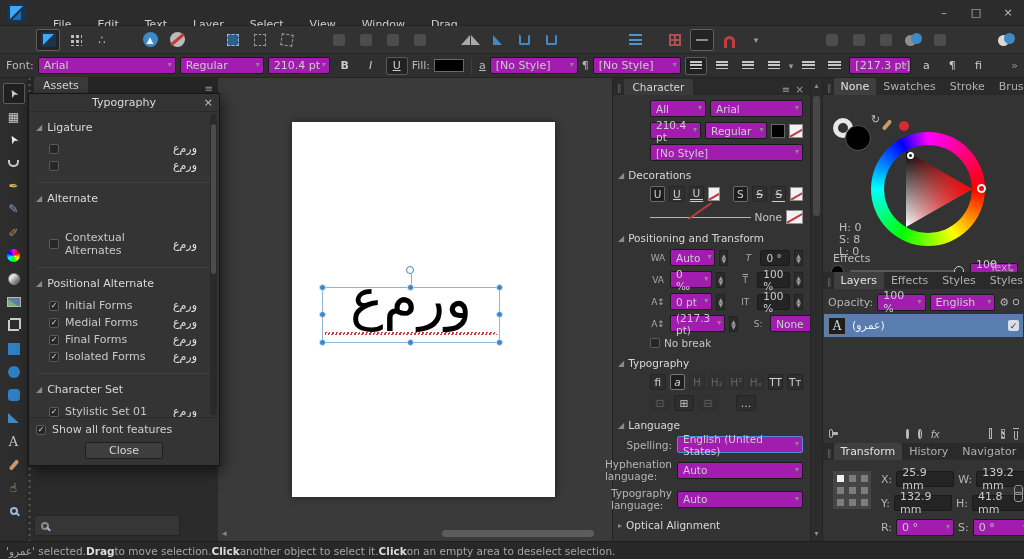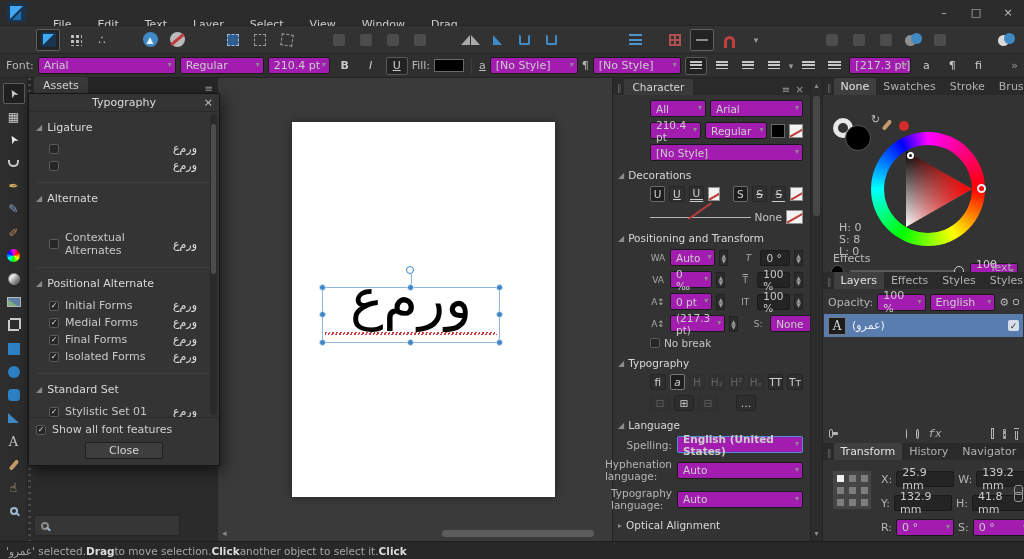--- a/index.html
+++ b/index.html
@@ -116,21 +116,21 @@
   .icn{width:16px;color:#a9a9a9;font-size:9px;text-align:center;flex:none;}
   .icn.it{font-style:italic;}
   .icn.ov{text-decoration:overline;}
   .st{width:9px;height:16px;display:flex;flex-direction:column;align-items:center;justify-content:center;color:#9a9a9a;font-size:6px;line-height:5px;background:#2b2b2b;border:1px solid #222;flex:none;}
   .chk{width:10px;height:10px;background:#262626;border:1px solid #5a5a5a;border-radius:2px;display:flex;align-items:center;justify-content:center;font-size:8px;color:#e0e0e0;flex:none;}
   .tybtn{width:20px;height:16px;background:#2e2e2e;border:1px solid #242424;display:flex;align-items:center;justify-content:center;color:#cfcfcf;border-radius:2px;}
   .tybtn.on{background:#1e1e1e;border-color:#777;}
   .tybtn.d{opacity:.3;}
   .lrow{display:flex;align-items:center;justify-content:flex-end;gap:5px;margin:5px 7px 0 0;color:#b5b5b5;}
   .lrow .dd{width:126px;flex:none;}
-  .dd.focus{border:1px solid #4a90d9;font-weight:bold;}
+  .dd.focus{border:1px solid #4a90d9;}
   #charscroll{position:absolute;left:810px;top:78px;width:12px;bottom:18px;background:#2c2c2c;border-left:1px solid #242424;}
   #charscroll .thumb{position:absolute;left:2px;right:2px;top:18px;height:120px;background:#474747;border-radius:3px;}
   .scar{position:absolute;left:0;right:0;text-align:center;color:#8a8a8a;font-size:8px;}
 
   
   #rightcol{position:absolute;left:822px;top:78px;right:0;bottom:18px;background:#333333;border-left:1px solid #232323;}
   .rtabs{height:17px;background:#2a2a2a;display:flex;align-items:flex-end;color:#b0b0b0;}
   .rtab{padding:2px 7px;color:#b0b0b0;}
   .rtab.active{background:#3f3f3f;border-radius:2px 2px 0 0;color:#e2e2e2;}
   .grip{color:#666;margin:0 2px 2px 4px;font-size:9px;}
@@ -146,21 +146,21 @@
   #opacityrow{position:absolute;left:8px;right:6px;top:168px;height:16px;display:flex;align-items:center;gap:6px;}
   #optrack{flex:1;height:3px;background:#5a5a5a;border-radius:2px;position:relative;}
   #opknob{position:absolute;right:0;top:-4px;width:10px;height:10px;border-radius:50%;background:#2e2e2e;border:1.5px solid #cfcfcf;}
 
   
   #layerctl{position:absolute;left:0;right:0;top:213px;height:22px;display:flex;align-items:center;gap:4px;padding:0 5px;color:#b5b5b5;}
   #layerrow{position:absolute;left:1px;right:1px;top:236px;height:23px;background:#587dae;display:flex;align-items:center;gap:6px;padding:0 4px;color:#eef2f8;}
   #laythumb{width:18px;height:18px;background:#1d1d1d;border:1px solid #777;display:flex;align-items:center;justify-content:center;color:#ddd;font-family:"DejaVu Serif",serif;font-size:12px;}
   #laycheck{margin-left:auto;width:11px;height:11px;background:#d7dee9;border-radius:2px;color:#333;font-size:9px;display:flex;align-items:center;justify-content:center;}
   #layericons{position:absolute;left:0;right:0;top:347px;height:17px;display:flex;align-items:center;color:#b9b9b9;padding:0 6px;gap:9px;}
-  .fxit{font-style:italic;font-family:Liberation Mono, monospace;}
+  .fxit{font-style:italic;font-family:Liberation Sans, sans-serif;}
   .dotic{width:10px;height:10px;border-radius:50%;background:#bdbdbd;}
   .halfic{width:10px;height:10px;border-radius:50%;background:linear-gradient(90deg,#bdbdbd 50%,#4a4a4a 50%);border:1px solid #bdbdbd;}
   .pgic{width:9px;height:11px;border:1px solid #b5b5b5;background:#3a3a3a;}
   .grpic{width:10px;height:10px;background:repeating-linear-gradient(45deg,#b5b5b5 0 1.5px,transparent 1.5px 3.5px);border:1px solid #9a9a9a;}
   .trashic{width:9px;height:9px;border:1px solid #b5b5b5;border-top:none;border-radius:0 0 2px 2px;position:relative;margin-top:3px;}
   .trashic::before{content:"";position:absolute;left:-2px;right:-2px;top:-3px;height:1.6px;background:#b5b5b5;}
   .stackic{width:12px;height:9px;border:1px solid #b5b5b5;border-radius:2px;position:relative;}
   .stackic::after{content:"";position:absolute;left:2px;top:2px;width:6px;height:3px;background:#b5b5b5;border-radius:1px;}
 
   
@@ -784,20 +784,21 @@
   </div>
 </div>
 
 <div id="statusbar">
   <span>'عمرو' selected. </span>
     <span class="bold">Drag</span>
     <span> to move selection. </span>
     <span class="bold">Click</span>
     <span> another object to select it. </span>
     <span class="bold">Click</span>
+    <span> on an empty area to deselect selection.</span>
 </div>
 
 <div id="typodlg">
   <div class="titlebar">
     <span>Typography</span>
     <span class="closex">×</span>
   </div>
   <div class="body">
 
     <div class="tsec">
@@ -853,21 +854,21 @@
         <span class="chk">✓</span>
         <span>Isolated Forms</span>
         <span class="prev">ورم‌ع</span>
       </div>
     </div>
     <div class="tdiv"></div>
 
     <div class="tsec">
       <div class="shead">
           <span class="tri" style="color:#8a8a8a;font-size:8px;">◢</span>
-          <span>Standard Set</span>
+          <span>Character Set</span>
         </div>
       <div class="titem" style="margin-top:7px;">
         <span class="chk">✓</span>
         <span>Stylistic Set 01</span>
         <span class="prev">ورم‌ع</span>
       </div>
     </div>
 
   </div>
   <div class="scroll">

